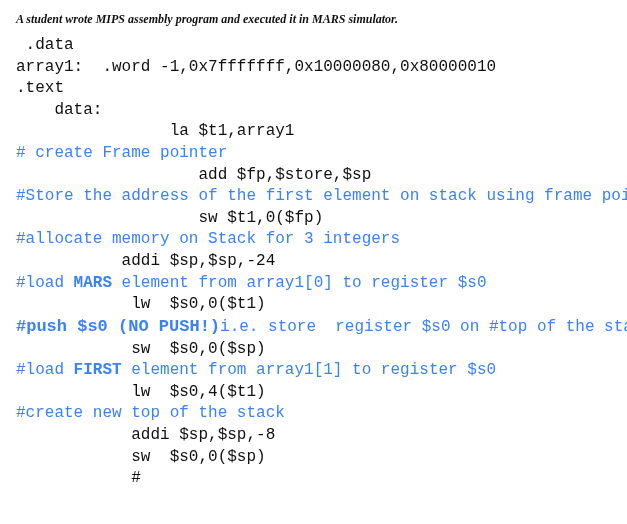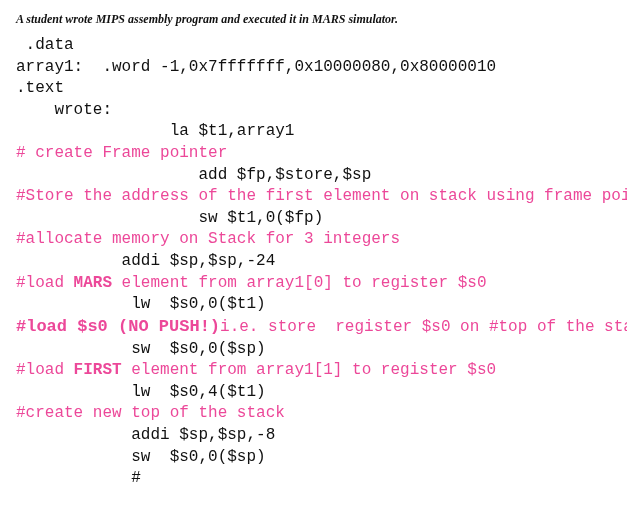--- a/index.html
+++ b/index.html
@@ -18,42 +18,42 @@
     font-size: 12px;
     margin-bottom: 8px;
   }
   .code {
     font-family: "Courier New", Courier, monospace;
     font-size: 16px;
     line-height: 1.35;
     white-space: pre;
     color: #111111;
   }
-  .c { color: #ec4899; } 
+  .c { color: #3b82f6; } 
   .b { font-weight: bold; }
   .bb { font-weight: bold; font-size: 17px; }
 </style>
 </head>
 <body>
 
 <div class="heading">A student wrote MIPS assembly program and executed it in MARS simulator.</div>
 
 <div class="code"><span> .data</span>
 <span>array1:  .word -1,0x7fffffff,0x10000080,0x80000010</span>
 <span>.text</span>
-<span>    wrote:</span>
+<span>    data:</span>
 <span>                la $t1,array1</span>
 <span class="c"># create Frame pointer</span>
 <span>                   add $fp,$store,$sp</span>
 <span class="c">#Store the address of the first element on stack using frame pointer</span>
 <span>                   sw $t1,0($fp)</span>
 <span class="c">#allocate memory on Stack for 3 integers</span>
 <span>           addi $sp,$sp,-24</span>
 <span class="c"><span>#load </span><span class="b">MARS</span><span> element from array1[0] to register $s0</span></span>
 <span>            lw  $s0,0($t1)</span>
-<span class="c"><span class="bb">#</span><span class="bb">load $s0 (NO PUSH!)</span><span>i.e. store  register $s0 on #top of the stack</span></span>
+<span class="c"><span class="bb">#</span><span class="bb">push $s0 (NO PUSH!)</span><span>i.e. store  register $s0 on #top of the stack</span></span>
 <span>            sw  $s0,0($sp)</span>
 <span class="c"><span>#load </span><span class="b">FIRST</span><span> element from array1[1] to register $s0</span></span>
 <span>            lw  $s0,4($t1)</span>
 <span class="c">#create new top of the stack</span>
 <span>            addi $sp,$sp,-8</span>
 <span>            sw  $s0,0($sp)</span>
 <span>            #</span></div>
 
 </body></html>

